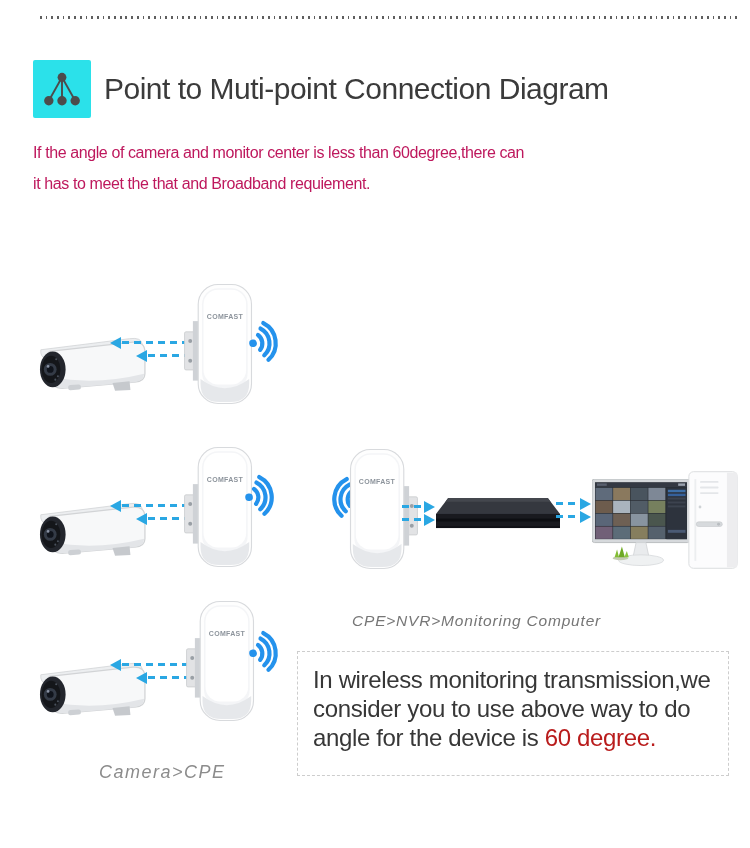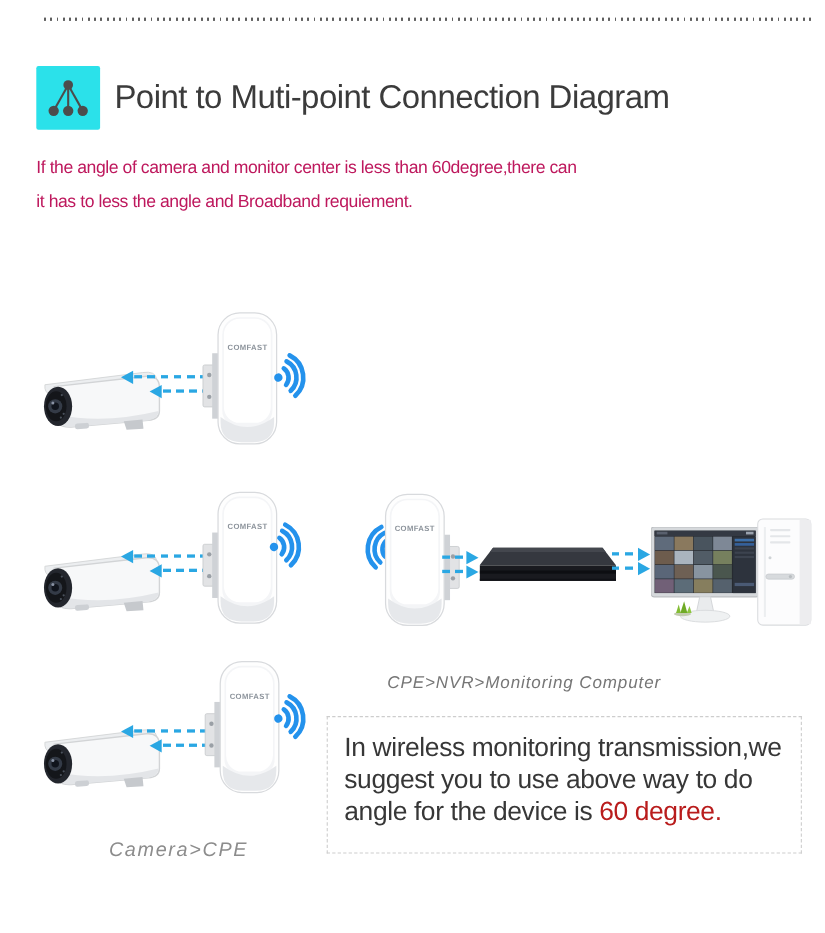--- a/index.html
+++ b/index.html
@@ -152,21 +152,21 @@
     <div class="hdr-icon">
       <svg width="44" height="44" viewBox="0 0 60 60">
           <use href="#g-hdricon"></use>
         </svg>
     </div>
     <h1 class="hdr-title">Point to Muti-point Connection Diagram</h1>
   </header>
 
   <div class="intro">
     <div class="intro-line">If the angle of camera and monitor center is less than 60degree,there can</div>
-    <div class="intro-line">it has to less the angle and Broadband requiement.</div>
+    <div class="intro-line">it has to meet the that and Broadband requiement.</div>
   </div>
 
   <svg class="abs" style="left:34px;top:331px" width="128" height="64" viewBox="0 0 150 75">
       <use href="#g-camera"></use>
     </svg>
   <div class="dash" style="left:122px;top:341px;width:83px"></div>
   <div class="head head-left" style="left:110px;top:336.5px"></div>
   <div class="dash" style="left:148px;top:354px;width:57px"></div>
   <div class="head head-left" style="left:136px;top:349.5px"></div>
   <div class="cpe" style="left:183px;top:283px">
@@ -246,17 +246,17 @@
     </svg>
   <svg class="abs" style="left:687px;top:469px" width="52" height="102" viewBox="0 0 56 108">
       <use href="#g-tower"></use>
     </svg>
 
   <div class="label chain">CPE&gt;NVR&gt;Monitoring Computer</div>
   <div class="label camcpe">Camera&gt;CPE</div>
 
   <div class="notebox">
     <div class="note-line">In wireless monitoring transmission,we</div>
-    <div class="note-line">suggest you to use above way to do</div>
+    <div class="note-line">consider you to use above way to do</div>
     <div class="note-line"><span>angle for the device is </span><span class="hl">60 degree.</span></div>
   </div>
 
 </div>
 
 </body></html>

